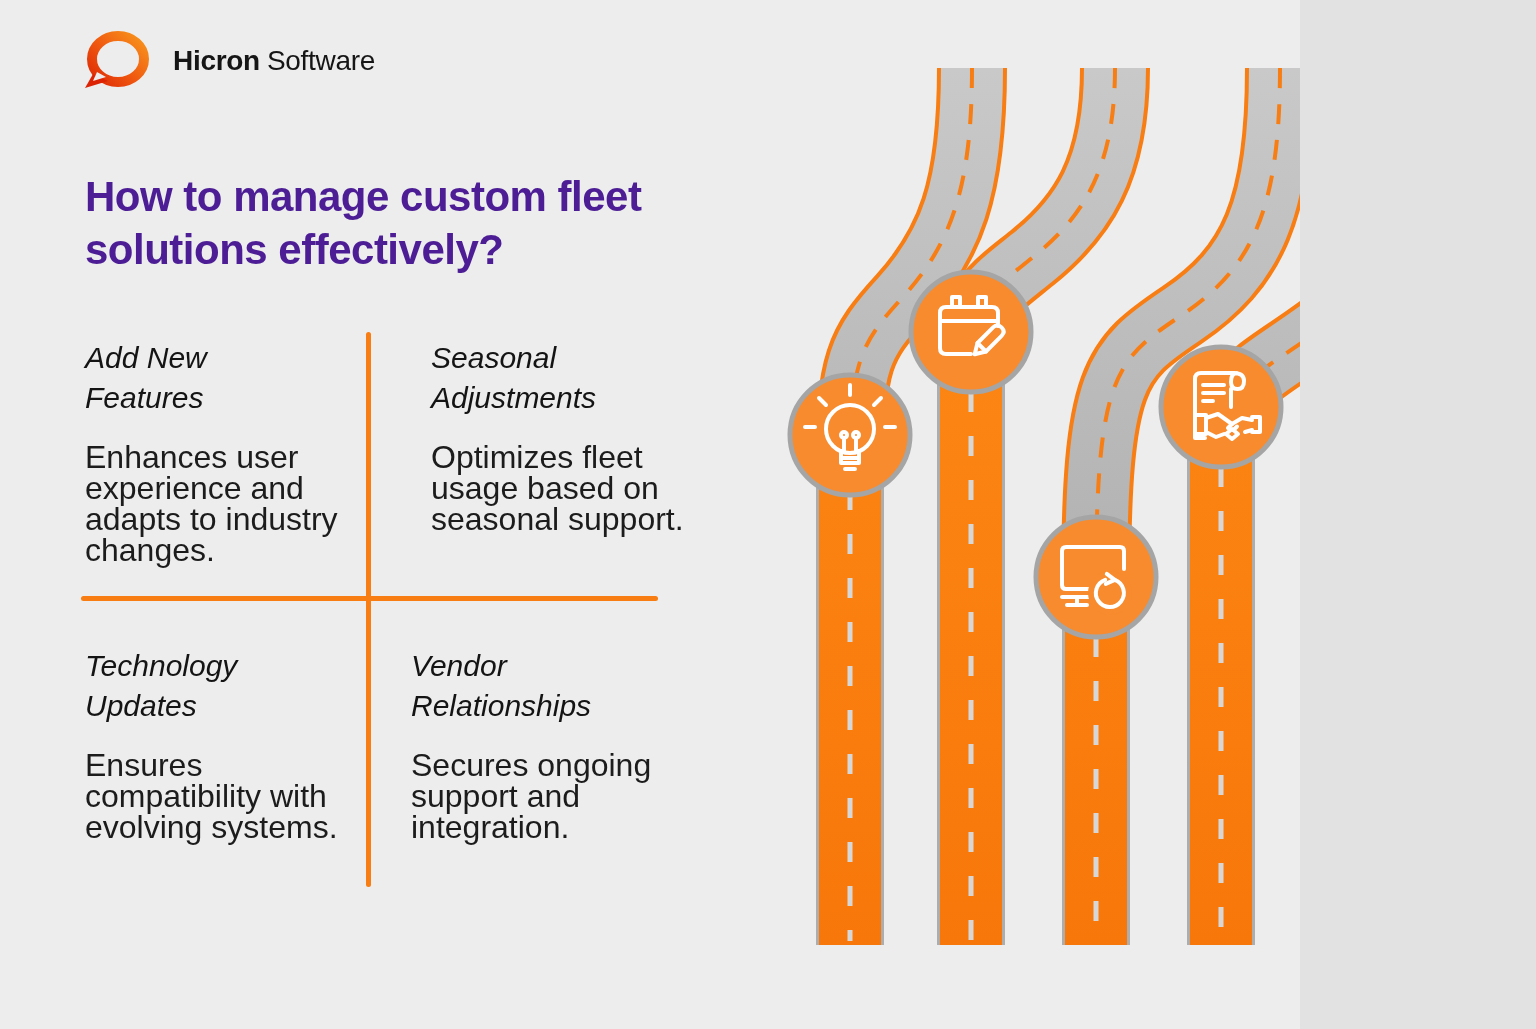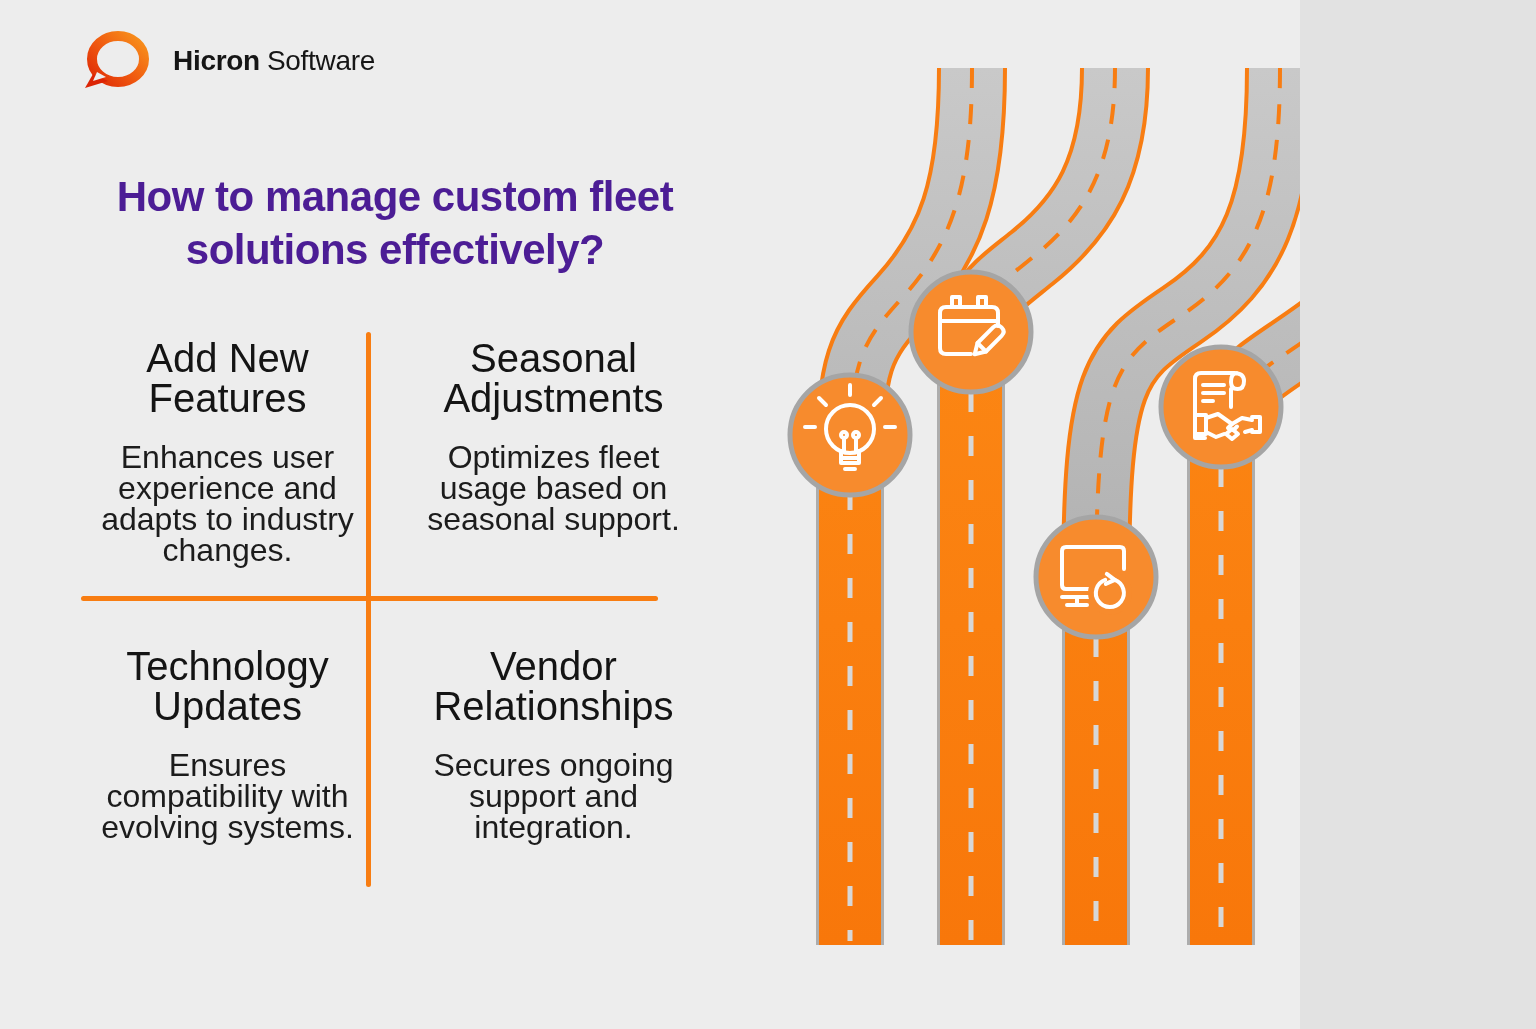--- a/index.html
+++ b/index.html
@@ -1,33 +1,33 @@
 <!DOCTYPE html>
 <html><head>
 <meta charset="utf-8">
 <style>
   html,body{margin:0;padding:0;background:#e2e2e2;}
   .canvas{
     position:relative;width:1300px;height:1029px;overflow:hidden;
-    background:#EDEDED;font-family:"Liberation Sans",sans-serif;color:#161616;text-align:center;
+    background:#EDEDED;font-family:"Liberation Sans",sans-serif;color:#161616;
   }
   .logo-row{position:absolute;left:83px;top:30px;display:flex;align-items:center;gap:20px;}
   .logo-text{font-size:28px;letter-spacing:-0.3px;white-space:nowrap;}
   .logo-text .bold{font-weight:700;}
   .logo-text .reg{font-weight:400;margin-left:7px;}
   .title{
     position:absolute;left:85px;top:170px;width:620px;
     font-size:42px;line-height:53px;font-weight:700;letter-spacing:-0.5px;
     white-space:pre-line;color:#4c1d95;
   }
   .quad{position:absolute;width:285px;}
-  .q-heading{font-size:40px;line-height:40px;font-weight:400;white-space:pre-line;color:#141414;}
+  .q-heading{font-size:30px;line-height:40px;font-weight:400;white-space:pre-line;color:#141414;font-style:italic;}
   .q-body{font-size:32px;line-height:31px;font-weight:400;white-space:pre-line;color:#1c1c1c;margin-top:24px;}
   .q1{left:85px;top:338px;}
-  .q2{left:411px;top:338px;}
+  .q2{left:431px;top:338px;}
   .q3{left:85px;top:646px;}
   .q4{left:411px;top:646px;}
   .divider-v{position:absolute;left:366px;top:332px;width:5px;height:555px;background:#F87D12;border-radius:3px;}
   .divider-h{position:absolute;left:81px;top:596px;width:577px;height:5px;background:#F87D12;border-radius:3px;}
   .roads{position:absolute;left:0;top:0;}
 </style>
 </head>
 <body>
 
 <div class="canvas">

